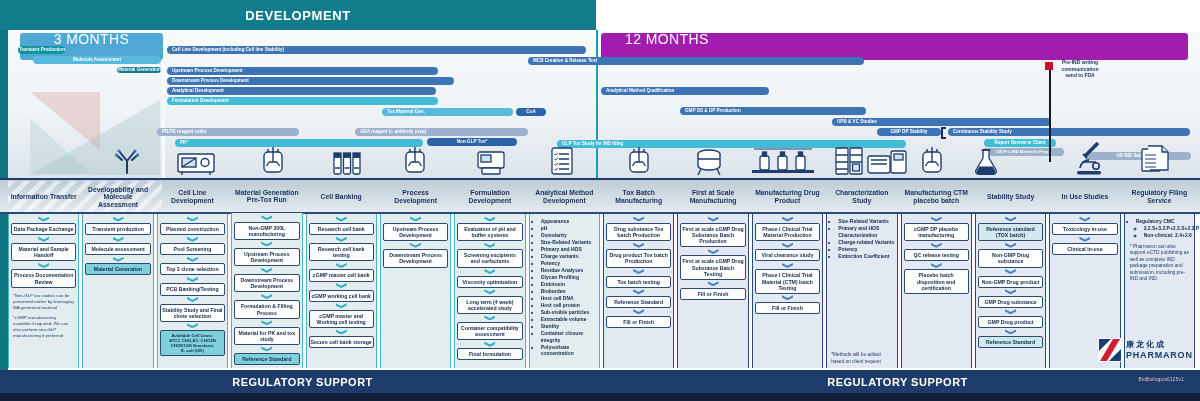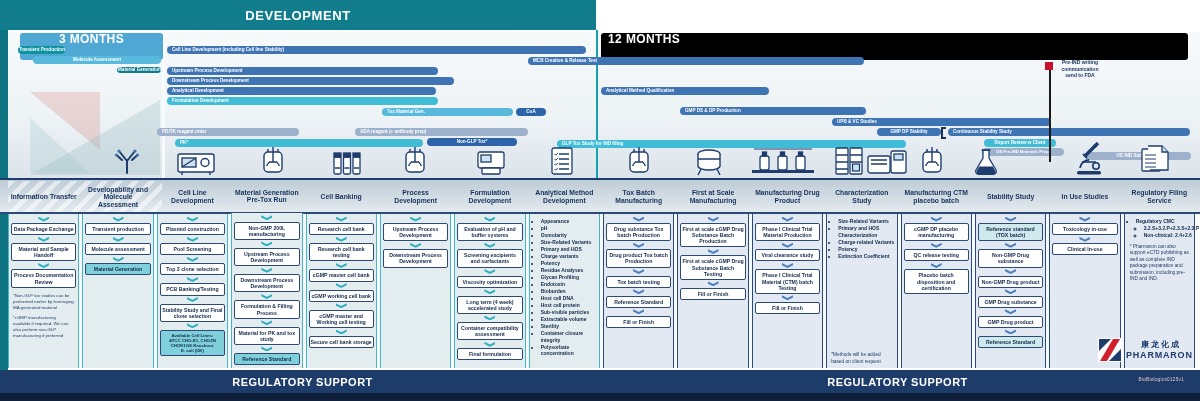--- a/index.html
+++ b/index.html
@@ -10,24 +10,24 @@
        color:#fff;font-weight:bold;font-size:13px;letter-spacing:.6px;}
   .hdr-dev{left:0;width:596px;background:#107c8c;}
   .hdr-mfg{left:598px;width:602px;background:#1d3c6d;}
   
   #gantt{position:absolute;left:0;top:30px;width:1200px;height:150px;
          background:linear-gradient(180deg,#f7fafb 0%,#eef3f6 55%,#dbe3ea 100%);border-top:2px solid #fff;}
   .leftstrip{position:absolute;left:0;top:30px;width:8px;height:340px;background:#0e7482;}
   .vdiv-w{position:absolute;left:162px;top:30px;width:3px;height:150px;background:#f8fbfc;}
   .vdiv-t{position:absolute;left:596px;top:30px;width:2px;height:150px;background:#14a2b2;}
   .wm{position:absolute;opacity:.28;}
-  .period{position:absolute;height:27px;border-radius:3px;color:#fff;font-weight:bold;
-          font-size:12px;line-height:13px;letter-spacing:.4px;}
+  .period{position:absolute;height:27px;border-radius:3px;color:#fff;font-weight:normal;
+          font-size:14px;line-height:13px;letter-spacing:.4px;}
   .p3{left:20px;top:33px;width:143px;background:#4fa8d4;text-align:center;}
-  .p12{left:601px;top:33px;width:587px;background:#000000;padding-left:7px;box-sizing:border-box;}
+  .p12{left:601px;top:33px;width:587px;background:#a21caf;padding-left:24px;box-sizing:border-box;}
   .bar{position:absolute;height:8px;border-radius:4px;color:#fff;font-weight:bold;font-size:4.6px;
        line-height:8px;padding:0 5px;box-sizing:border-box;white-space:nowrap;}
   .bar.c{text-align:center;padding:0 1px;}
   .bar.xs{font-size:4.2px;}
   .blue{background:#3f74b4}.lblue{background:#58b9dc}.cyan{background:#41bcd6}
   .teal{background:#0f93a0}.dteal{background:#0b7d8d;border:1px solid #fff;line-height:6px;}
   .dblue{background:#2d64a8}.gray{background:#9db1cc}
   .bracket{position:absolute;left:941px;top:127px;width:5px;height:12px;
            border-left:2px solid #16325c;border-top:2px solid #16325c;border-bottom:2px solid #16325c;box-sizing:border-box;}
   #milestone-line{position:absolute;left:1049px;top:66px;width:2px;height:96px;background:#1a1a1a;}
@@ -68,21 +68,21 @@
   .fband{position:absolute;left:0;top:370px;width:1200px;height:23px;background:#1e3c6a;}
   .fdark{position:absolute;left:0;top:393px;width:1200px;height:8px;background:#101f3a;}
   .fsup{position:absolute;top:374px;height:16px;line-height:16px;color:#fff;font-weight:bold;
         font-size:11px;letter-spacing:.5px;text-align:center;}
   .fsup.l{left:8px;width:589px;}
   .fsup.r{left:600px;width:595px;}
   #version{position:absolute;right:16px;top:377px;font-size:4.6px;color:#e3c3cd;letter-spacing:.3px;}
   
   #logo{position:absolute;left:1098px;top:338px;display:flex;align-items:center;gap:4px;z-index:5;}
   #logo .txt{display:flex;flex-direction:column;line-height:1;}
-  #logo .cn{font-size:8px;font-weight:bold;color:#1e3c6d;letter-spacing:2px;padding-left:15px;}
+  #logo .cn{font-size:8px;font-weight:bold;color:#1e3c6d;letter-spacing:2px;}
   #logo .en{font-size:9px;font-weight:bold;color:#1e3c6d;letter-spacing:.8px;margin-top:2px;}
 </style>
 </head>
 <body>
 
 <div id="page">
 
   <div class="hdr hdr-dev">DEVELOPMENT</div>
 
   <div id="gantt"></div>

